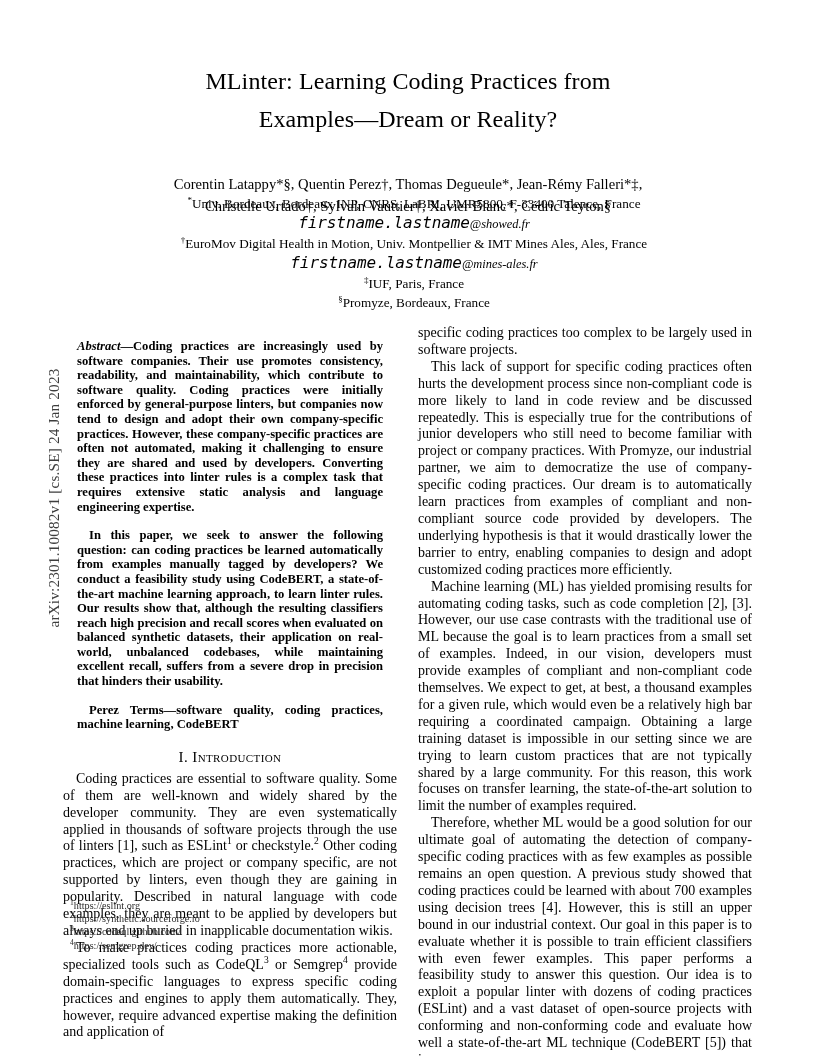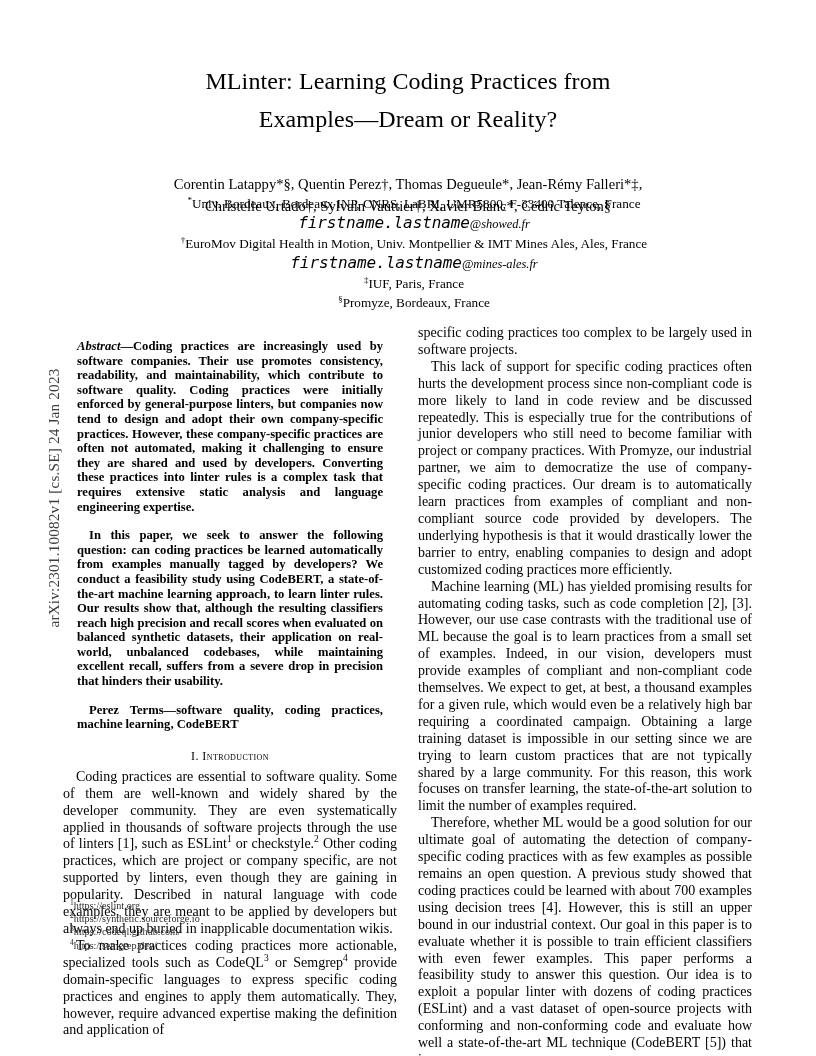--- a/index.html
+++ b/index.html
@@ -105,21 +105,21 @@
   .abstract-p + .abstract-p { text-indent: 12px; }
   .abstract-p .lead { font-style: italic; font-weight: bold; }
   .indexterms-p {
     margin-top: 3px;
     text-indent: 12px;
   }
 
   .section-head {
     margin: 17px 0 5px 0;
     text-align: center;
-    font-size: 12px;
+    font-size: 15px;
     font-weight: normal;
     font-variant: small-caps;
     letter-spacing: 0.4px;
   }
   .section-head .numeral { font-variant: normal; }
 
   .body-p {
     margin: 0;
     font-size: 14px;
     line-height: 16.9px;

